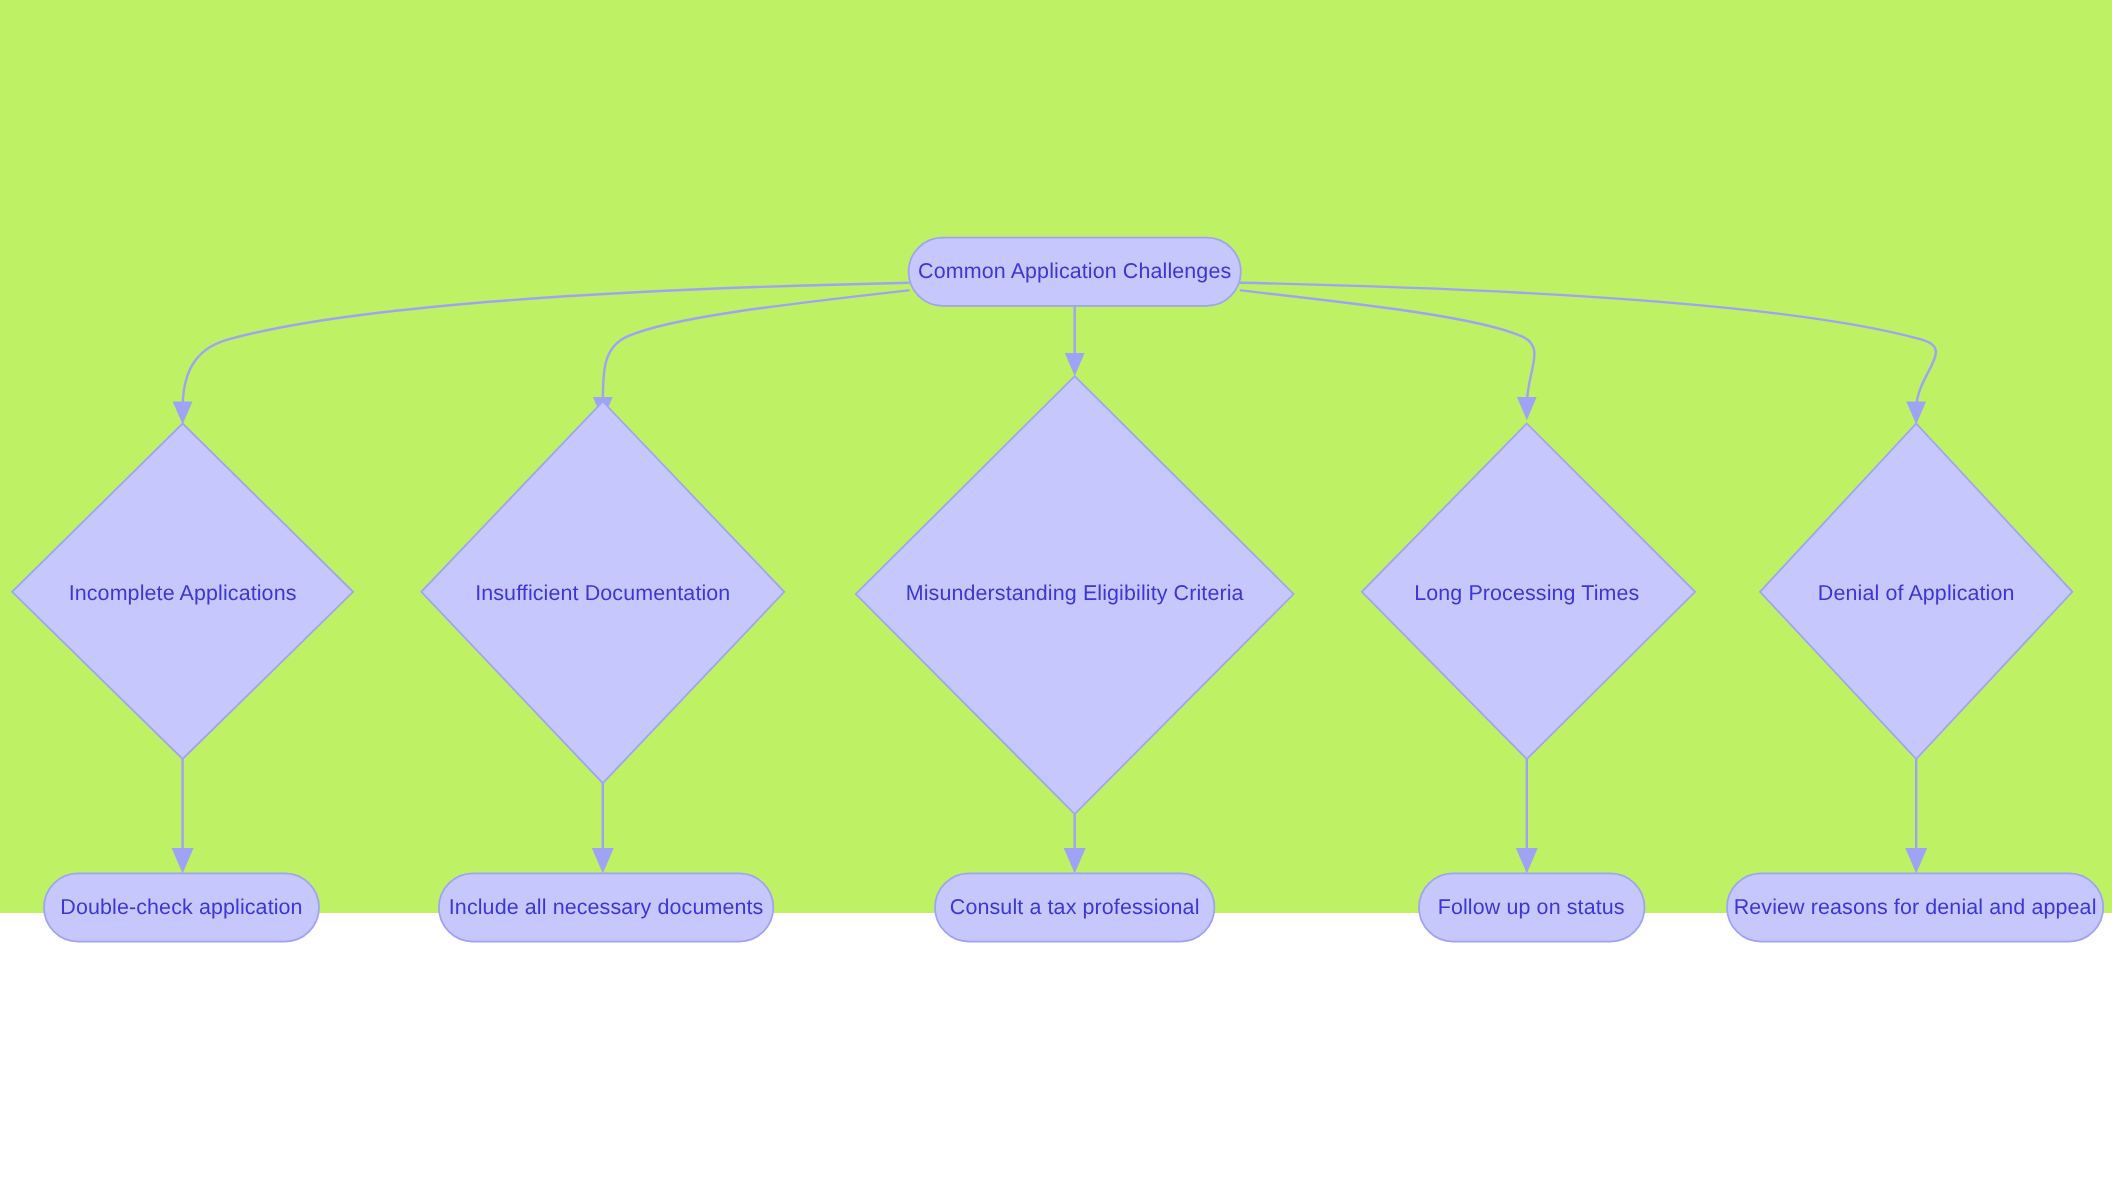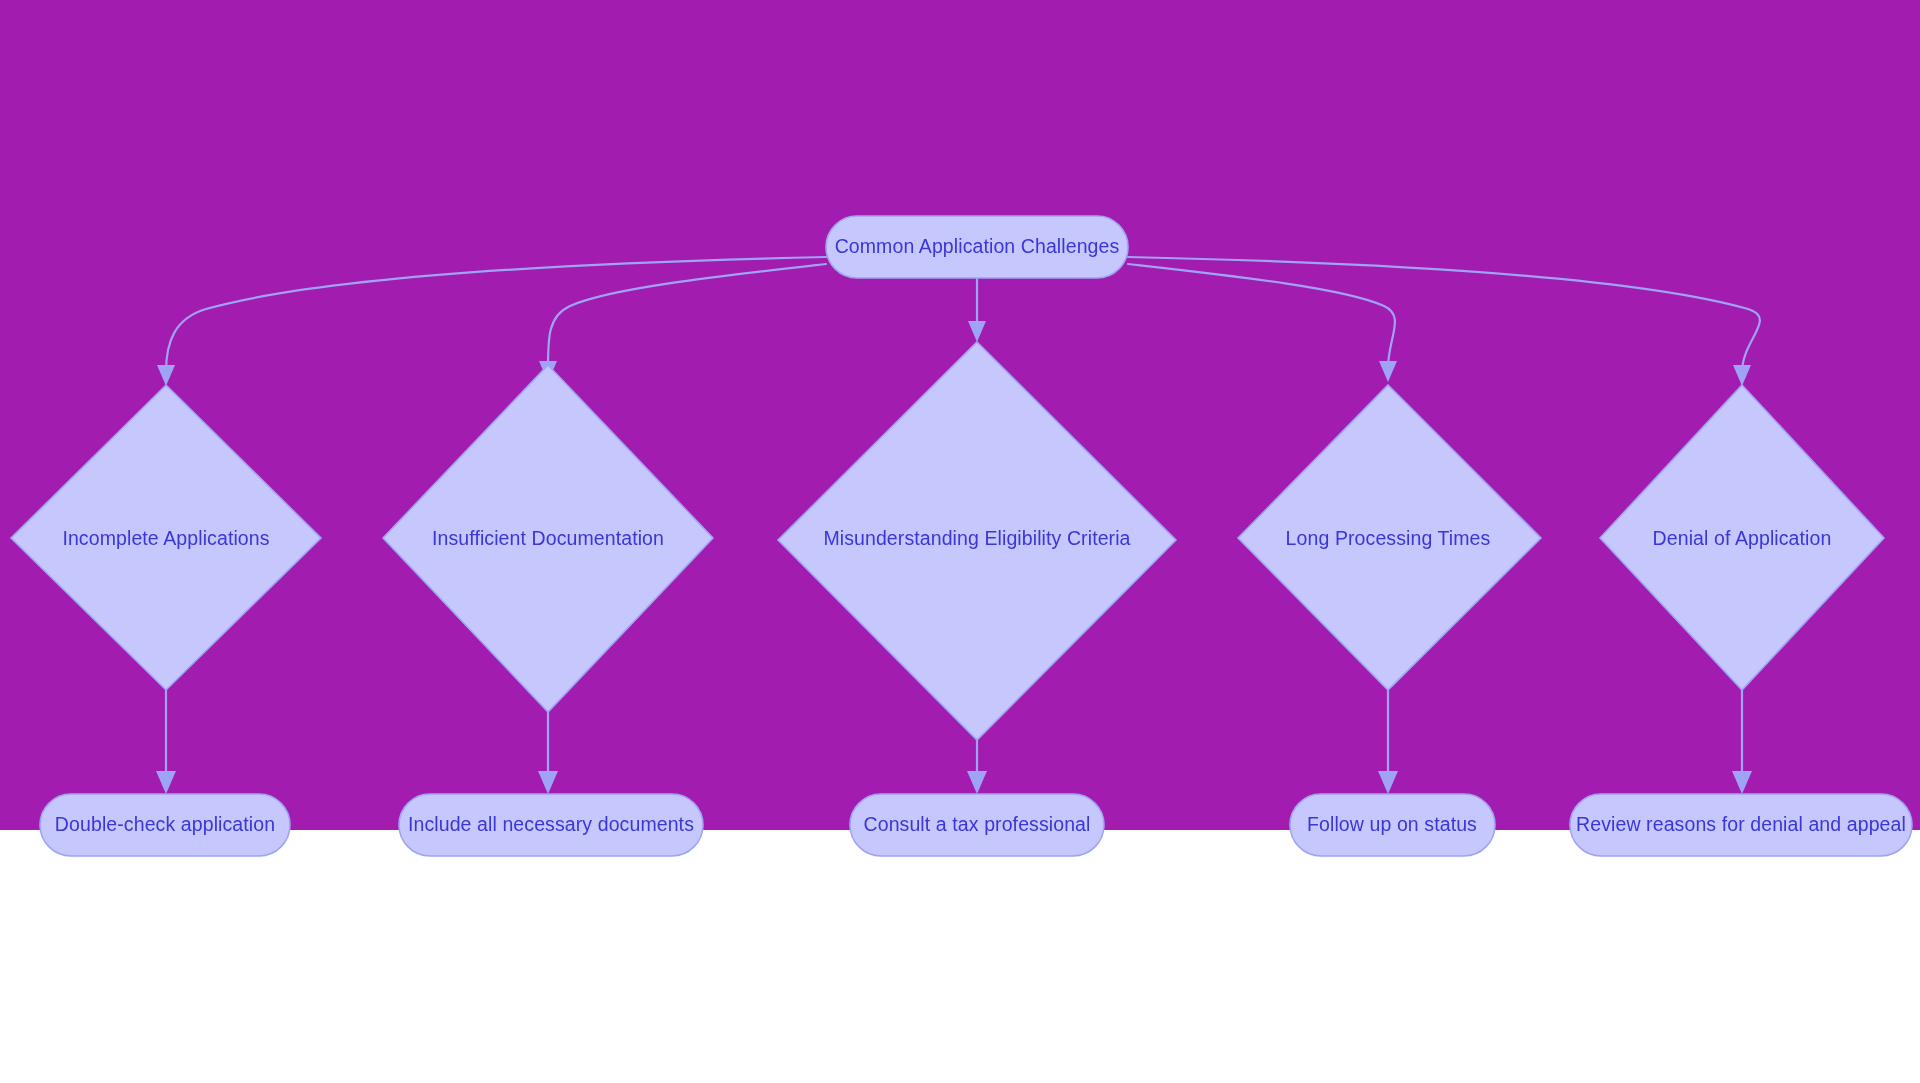--- a/index.html
+++ b/index.html
@@ -10,21 +10,21 @@
   body {
     width: 1920px;
     height: 1083px;
     overflow: hidden;
     font-family: "Liberation Sans", sans-serif;
   }
   #diagram-root {
     position: relative;
     width: 1920px;
     height: 830px;
-    background: #a21caf;
+    background: #bef264;
   }
   svg#flow-svg {
     display: block;
     width: 1920px;
     height: 1083px;
   }
   .node-shape {
     fill: #c6c7fd;
     stroke: #9fa3f5;
     stroke-width: 1.6;

